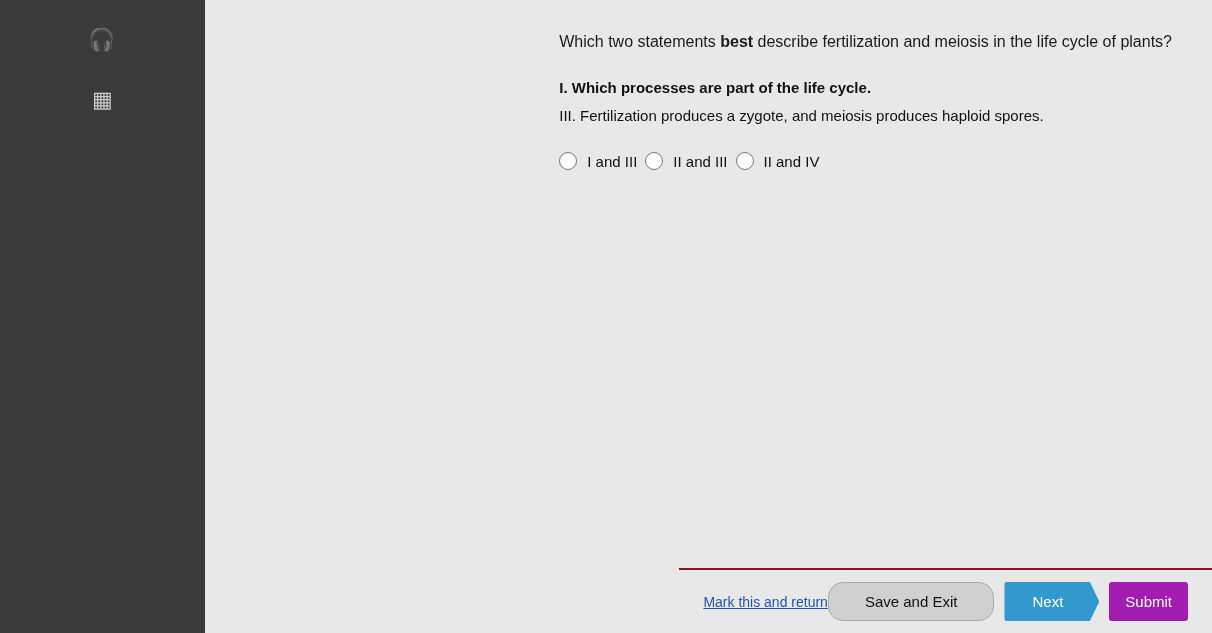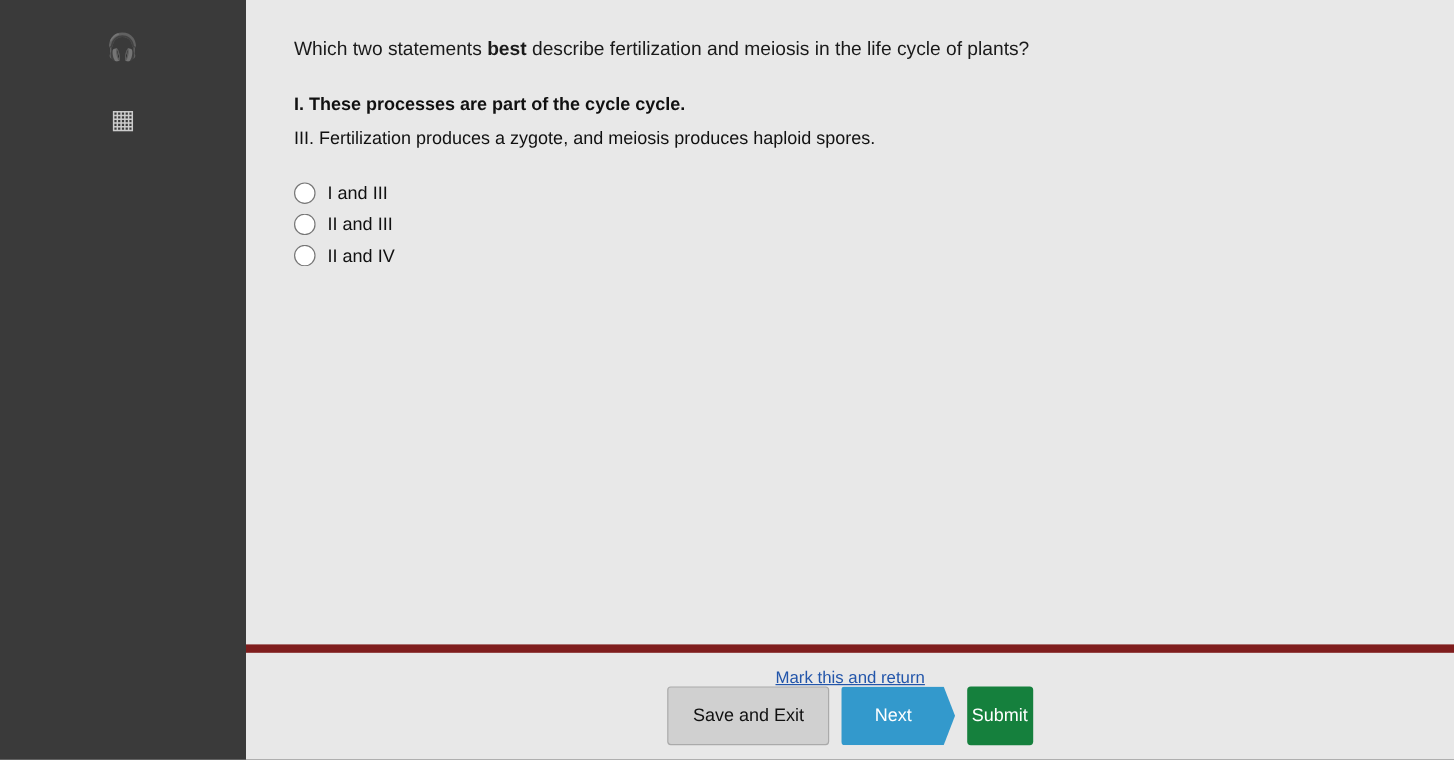--- a/index.html
+++ b/index.html
@@ -39,20 +39,21 @@
       font-size: 22px;
       cursor: pointer;
     }
 
     .main-content {
       flex: 1;
       background: #e8e8e8;
       display: flex;
       flex-direction: column;
       position: relative;
+      align-items: flex-end;
     }
 
     .question-area {
       flex: 1;
       padding: 30px 40px 20px 40px;
       overflow-y: auto;
     }
 
     .question-text {
       font-size: 16px;
@@ -75,21 +76,20 @@
       line-height: 1.6;
       margin-bottom: 4px;
     }
 
     .statement.bold {
       font-weight: bold;
     }
 
     .options {
       display: flex;
-      flex-direction: column;
       gap: 8px;
       margin-top: 10px;
     }
 
     .option {
       display: flex;
       align-items: center;
       gap: 10px;
       font-size: 15px;
       color: #111;
@@ -101,65 +101,64 @@
       height: 18px;
       accent-color: #555;
       cursor: pointer;
     }
 
     .bottom-bar {
       display: flex;
       align-items: center;
       justify-content: space-between;
       padding: 12px 24px;
-      border-top: 7px solid #7f1d1d;
+      border-top: 2px solid #7f1d1d;
       background: #e8e8e8;
-      flex-direction: column;
     }
 
     .mark-return-link {
       color: #2255aa;
       text-decoration: underline;
       font-size: 14px;
       cursor: pointer;
       background: none;
       border: none;
     }
 
     .bottom-buttons {
       display: flex;
       gap: 10px;
     }
 
     .btn-save {
-      padding: 10px 20px;
+      padding: 10px 36px;
       background: #d0d0d0;
       border: 1px solid #aaa;
       font-size: 15px;
       color: #111;
       cursor: pointer;
-      border-radius: 3px;
+      border-radius: 15px;
     }
 
     .btn-next {
-      padding: 16px 28px;
+      padding: 6px 28px;
       background: #3399cc;
       border: none;
       font-size: 15px;
       color: #fff;
       cursor: pointer;
       border-radius: 3px;
       position: relative;
       clip-path: polygon(0 0, 90% 0, 100% 50%, 90% 100%, 0 100%);
       padding-right: 36px;
     }
 
     .btn-submit {
-      padding: 10px 4px;
-      background: #15803d;
+      padding: 10px 16px;
+      background: #a21caf;
       border: none;
       font-size: 15px;
       color: #fff;
       cursor: pointer;
       border-radius: 3px;
     }
   </style>
 </head>
 <body>
 
@@ -170,21 +169,21 @@
 
 <div class="main-content">
   <div class="question-area">
 
     <div class="question-text">
       <span>Which two statements </span><strong>best</strong><span> describe fertilization and meiosis in the life cycle of plants?</span>
     </div>
 
     <div class="statements">
       <div class="statement bold">
-        <span>I.</span><span> These processes are part of the cycle cycle.</span>
+        <span>I.</span><span> Which processes are part of the life cycle.</span>
       </div>
       <div class="statement">
         <span>III.</span><span> Fertilization produces a zygote, and meiosis produces haploid spores.</span>
       </div>
     </div>
 
     <div class="options">
       <label class="option">
         <input type="radio" name="answer" style="">
         <span>I and III</span>

